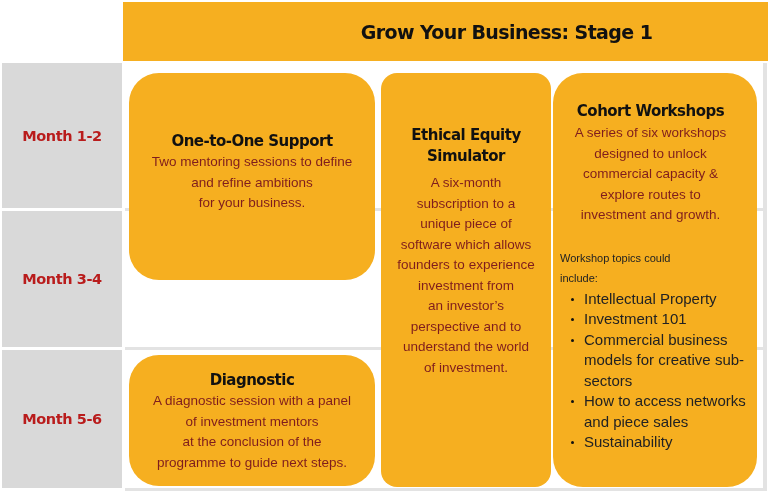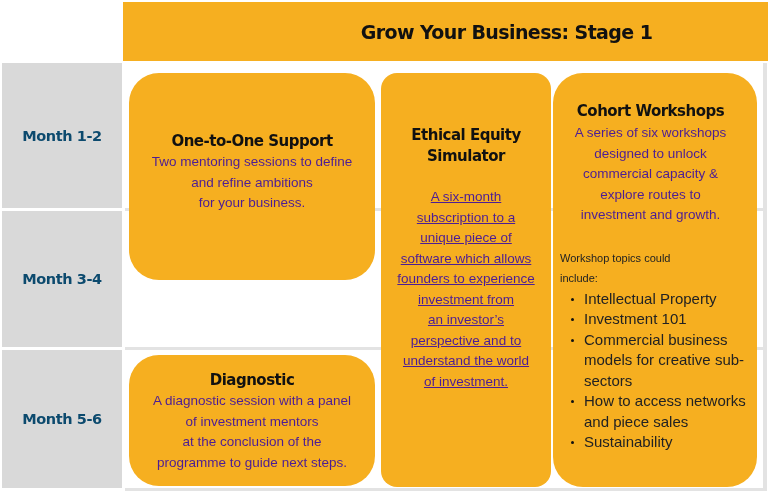--- a/index.html
+++ b/index.html
@@ -1,25 +1,25 @@
 <!DOCTYPE html>
 <html><head>
 <meta charset="utf-8">
 <style>
   html,body{margin:0;padding:0;background:#ffffff;}
   body{width:768px;height:493px;position:relative;overflow:hidden;font-family:"Liberation Sans",sans-serif;color:#1a1a1a;}
   .header{position:absolute;left:123px;top:2px;width:767px;height:59px;background:#F6AF20;display:flex;align-items:center;justify-content:center;}
   .header-title{font-family:"DejaVu Sans",sans-serif;font-weight:bold;font-size:19px;letter-spacing:-0.6px;color:#111;}
   .month{position:absolute;left:2px;width:120px;background:#D9D9D9;display:flex;align-items:center;justify-content:center;}
-  .month-label{font-family:"DejaVu Sans",sans-serif;font-weight:bold;font-size:14.5px;letter-spacing:-0.4px;color:#0c4a6e;}
+  .month-label{font-family:"DejaVu Sans",sans-serif;font-weight:bold;font-size:14.5px;letter-spacing:-0.4px;color:#b91c1c;}
   .hline{position:absolute;height:3px;background:#E3E3E3;}
   .vline{position:absolute;width:4px;background:#E3E3E3;}
   .card{position:absolute;background:#F6AF20;border-radius:30px;box-sizing:border-box;text-align:center;}
   .card-title{font-family:"DejaVu Sans",sans-serif;font-weight:bold;font-size:15px;letter-spacing:-0.5px;color:#111;line-height:21px;}
-  .card-body{font-size:13.5px;line-height:20.5px;color:#4c1d95;}
+  .card-body{font-size:13.5px;line-height:20.5px;color:#7f1d1d;}
   .body-line{display:block;white-space:nowrap;}
   .topics-intro{text-align:left;font-size:11px;line-height:20.5px;color:#222;margin-top:22px;}
   ul.topics{text-align:left;margin:0;padding:0 0 0 24px;list-style:none;}
   ul.topics li{position:relative;font-size:15px;line-height:20.5px;color:#222;}
   ul.topics li:before{content:"";position:absolute;left:-13px;top:9px;width:3px;height:3px;border-radius:50%;background:#111;}
 </style>
 </head>
 <body>
 
 <div class="header">
@@ -58,21 +58,21 @@
     <span class="body-line">at the conclusion of the</span>
     <span class="body-line">programme to guide next steps.</span>
   </div>
 </div>
 
 <div class="card" style="left:381px;top:73px;width:170px;height:414px;padding-top:52px;border-radius:16px;">
   <div class="card-title">
     <span class="body-line">Ethical Equity</span>
     <span class="body-line">Simulator</span>
   </div>
-  <div class="card-body" style="margin-top:20px;text-decoration:underline;">
+  <div class="card-body" style="margin-top:6px;">
     <span class="body-line">A six-month</span>
     <span class="body-line">subscription to a</span>
     <span class="body-line">unique piece of</span>
     <span class="body-line">software which allows</span>
     <span class="body-line">founders to experience</span>
     <span class="body-line">investment from</span>
     <span class="body-line">an investor’s</span>
     <span class="body-line">perspective and to</span>
     <span class="body-line">understand the world</span>
     <span class="body-line">of investment.</span>

